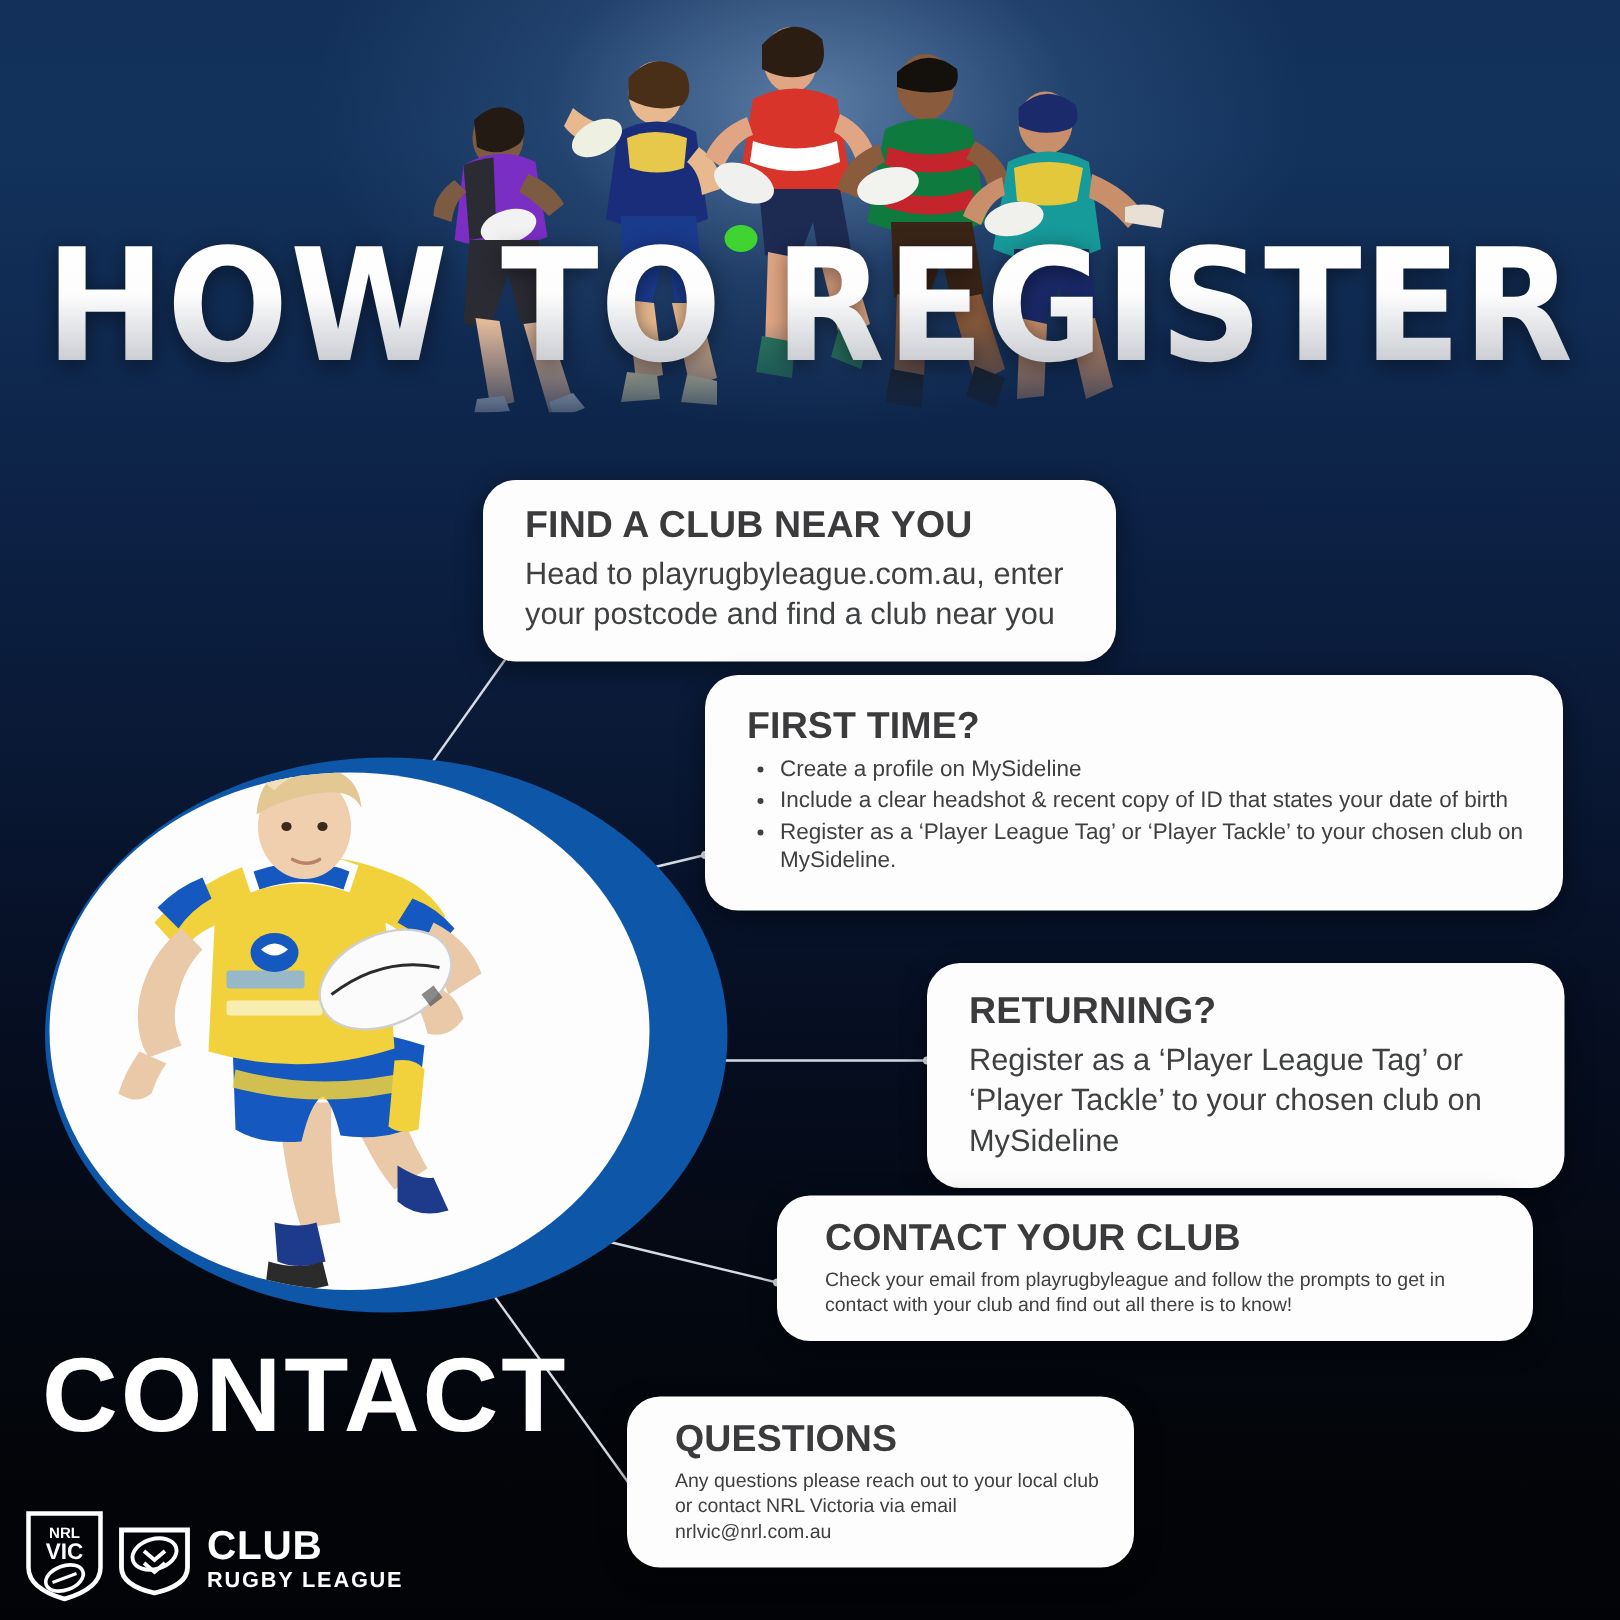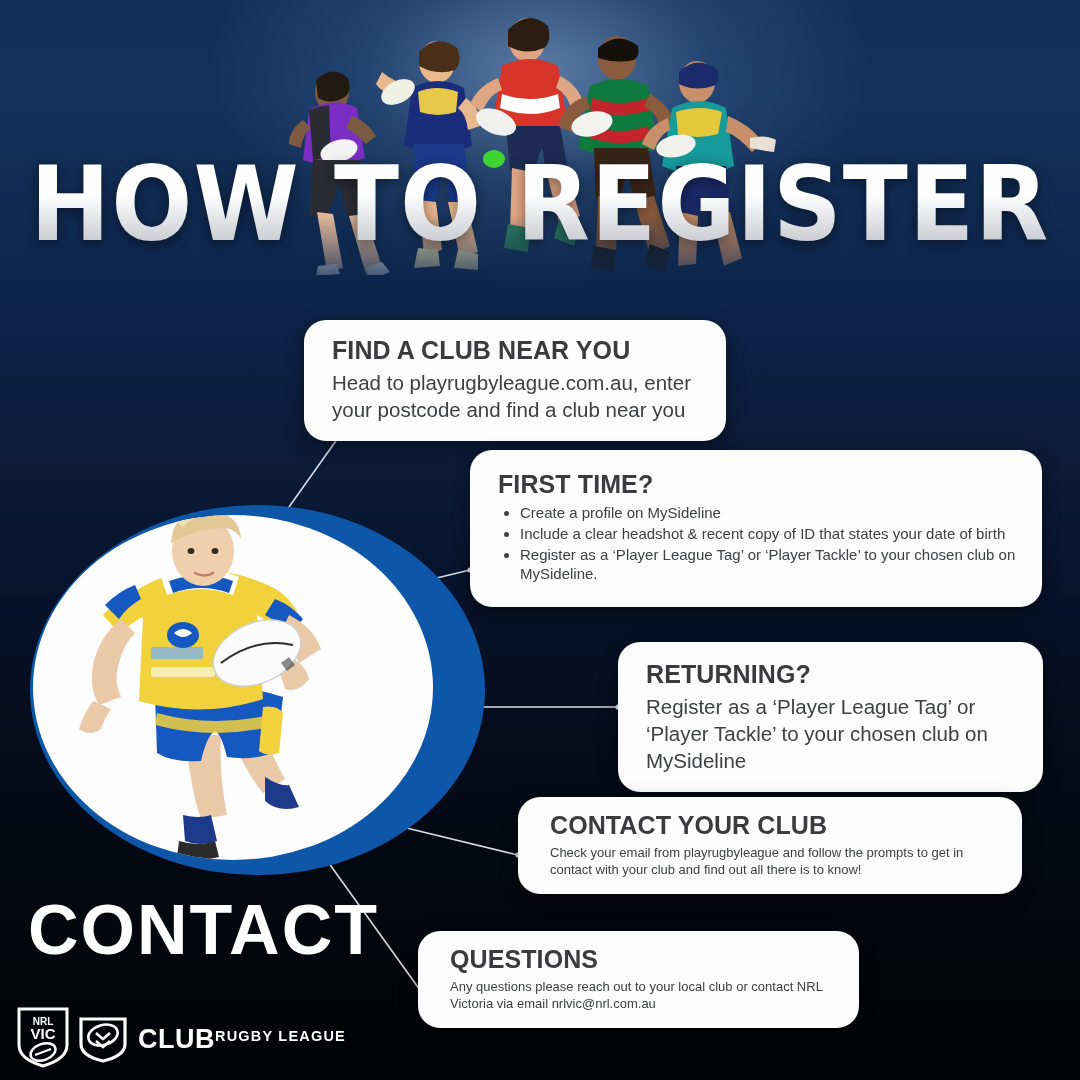--- a/index.html
+++ b/index.html
@@ -51,39 +51,39 @@
     padding:16px 24px 18px 28px;box-sizing:border-box;color:#3a3a3c;
   }
   .card h3{
     margin:0 0 4px 0;font-size:25px;font-weight:700;letter-spacing:0.1px;
     color:#3b3b3d;font-family:"Liberation Sans",sans-serif;
   }
   .card p{margin:0;font-size:20.5px;line-height:1.32;color:#3f4042;}
   .card ul{margin:2px 0 0 0;padding-left:22px;}
   .card li{font-size:15px;line-height:1.32;color:#3f4042;margin-bottom:1px;}
   .card-sm p,.card-sm li{font-size:13px;}
-  #card-find{left:304px;top:320px;width:422px;}
+  #card-find{left:322px;top:320px;width:422px;}
   #card-first{left:470px;top:450px;width:572px;padding-top:20px;padding-bottom:22px;}
   #card-return{left:618px;top:642px;width:425px;padding-top:18px;}
   #card-contact{left:518px;top:797px;width:504px;padding:14px 22px 16px 32px;}
-  #card-quest{left:418px;top:931px;width:441px;padding:14px 22px 16px 32px;}
+  #card-quest{left:418px;top:931px;width:338px;padding:14px 22px 16px 32px;}
   
   .lines{position:absolute;left:0;top:0;width:1080px;height:1080px;pointer-events:none;}
   
   .player-label{
     position:absolute;left:28px;top:895px;
     font-size:70px;font-weight:700;color:#ffffff;letter-spacing:2px;
     font-family:"Liberation Sans",sans-serif;line-height:1;
   }
   
   .logos{position:absolute;left:16px;top:1006px;display:flex;align-items:center;gap:8px;}
   .logo-nrlvic{width:54px;height:62px;}
   .logo-club{display:flex;align-items:center;gap:10px;}
   .logo-club-shield{width:50px;height:48px;}
-  .logo-club-text{display:flex;flex-direction:row;line-height:1;}
+  .logo-club-text{display:flex;flex-direction:column;line-height:1;}
   .logo-club-text .l1{font-size:27px;font-weight:700;color:#fff;letter-spacing:0.5px;}
   .logo-club-text .l2{font-size:14.5px;font-weight:700;color:#fff;letter-spacing:1.2px;margin-top:3px;}
 </style>
 </head>
 <body>
 
 <div id="stage">
 
   <div class="montage">
     <svg width="1080" height="275" viewBox="0 0 1080 275" xmlns="http://www.w3.org/2000/svg">

